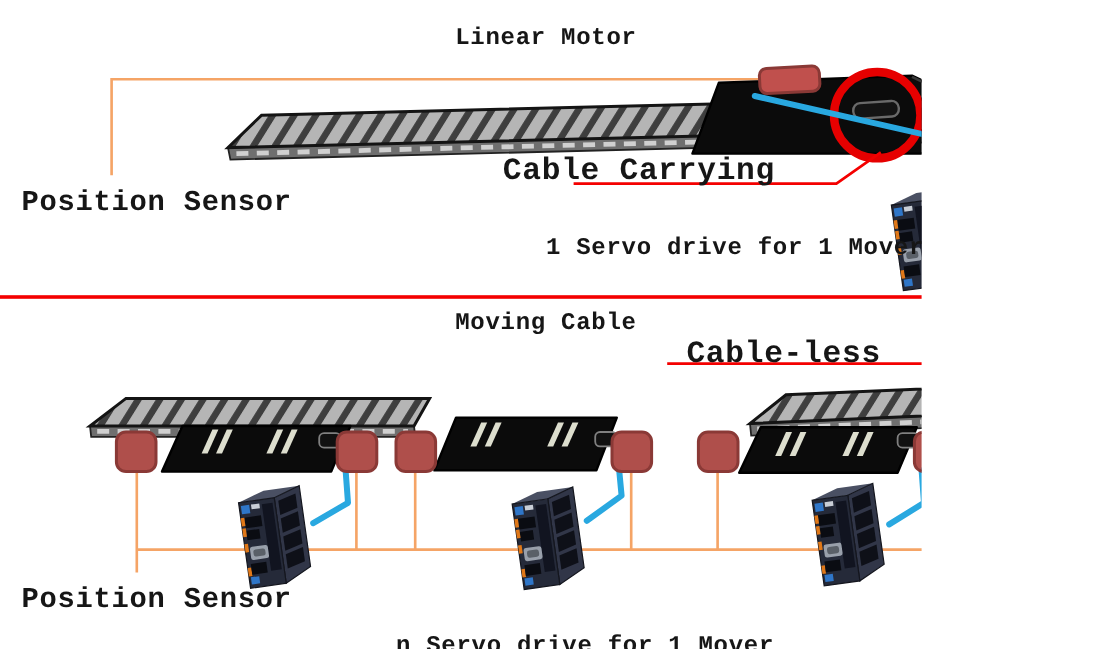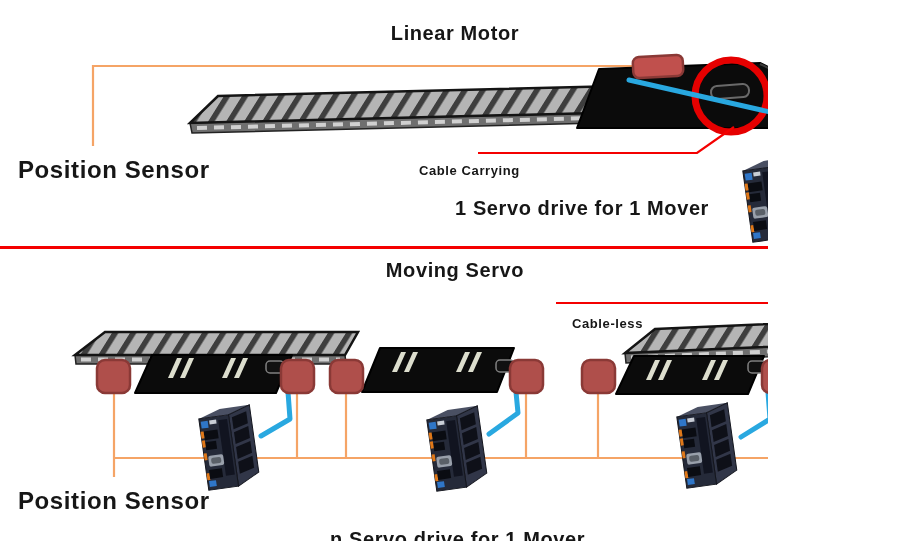--- a/index.html
+++ b/index.html
@@ -1,27 +1,27 @@
 <!DOCTYPE html>
 <html><head>
 <meta charset="utf-8">
 <style>
   html,body{margin:0;padding:0;background:#ffffff;}
   .stage{
     position:relative;width:768px;height:541px;background:#ffffff;overflow:hidden;
-    font-family:Liberation Sans, sans-serif;
+    font-family:Liberation Mono, monospace;
   }
   .stage svg{position:absolute;left:0;top:0;}
   .lbl{
     position:absolute;font-weight:bold;color:#161616;white-space:nowrap;
     letter-spacing:0.6px;line-height:1.1;
   }
   .lbl-title{font-size:20px;text-align:center;width:250px;}
   .lbl-sensor{font-size:24px;}
-  .lbl-cable{font-size:13px;margin-top:36px;}
+  .lbl-cable{font-size:26px;}
   .lbl-caption{font-size:20px;}
 </style>
 </head>
 <body>
 
 <div class="stage">
 
   <svg width="912" height="541" viewBox="0 0 912 541">
     <defs>
       <pattern id="hatch" patternUnits="userSpaceOnUse" width="18" height="28" patternTransform="skewX(-32)">
@@ -161,18 +161,18 @@
       <use href="#servo-drive" transform="translate(427,407) rotate(-8 30 41)"></use>
       <use href="#servo-drive" transform="translate(677,404) rotate(-8 30 41)"></use>
     </g>
   </svg>
 
   <div class="lbl lbl-title" style="left:330px;top:22px;">Linear Motor</div>
   <div class="lbl lbl-sensor" style="left:18px;top:157px;">Position Sensor</div>
   <div class="lbl lbl-cable" style="left:419px;top:128px;">Cable Carrying</div>
   <div class="lbl lbl-caption" style="left:455px;top:197px;">1 Servo drive for 1 Mover</div>
 
-  <div class="lbl lbl-title" style="left:330px;top:259px;">Moving Servo</div>
+  <div class="lbl lbl-title" style="left:330px;top:259px;">Moving Cable</div>
   <div class="lbl lbl-cable" style="left:572px;top:281px;">Cable-less</div>
   <div class="lbl lbl-sensor" style="left:18px;top:488px;">Position Sensor</div>
   <div class="lbl lbl-caption" style="left:330px;top:506px;margin-top:22px;">n Servo drive for 1 Mover</div>
 
 </div>
 
 </body></html>

